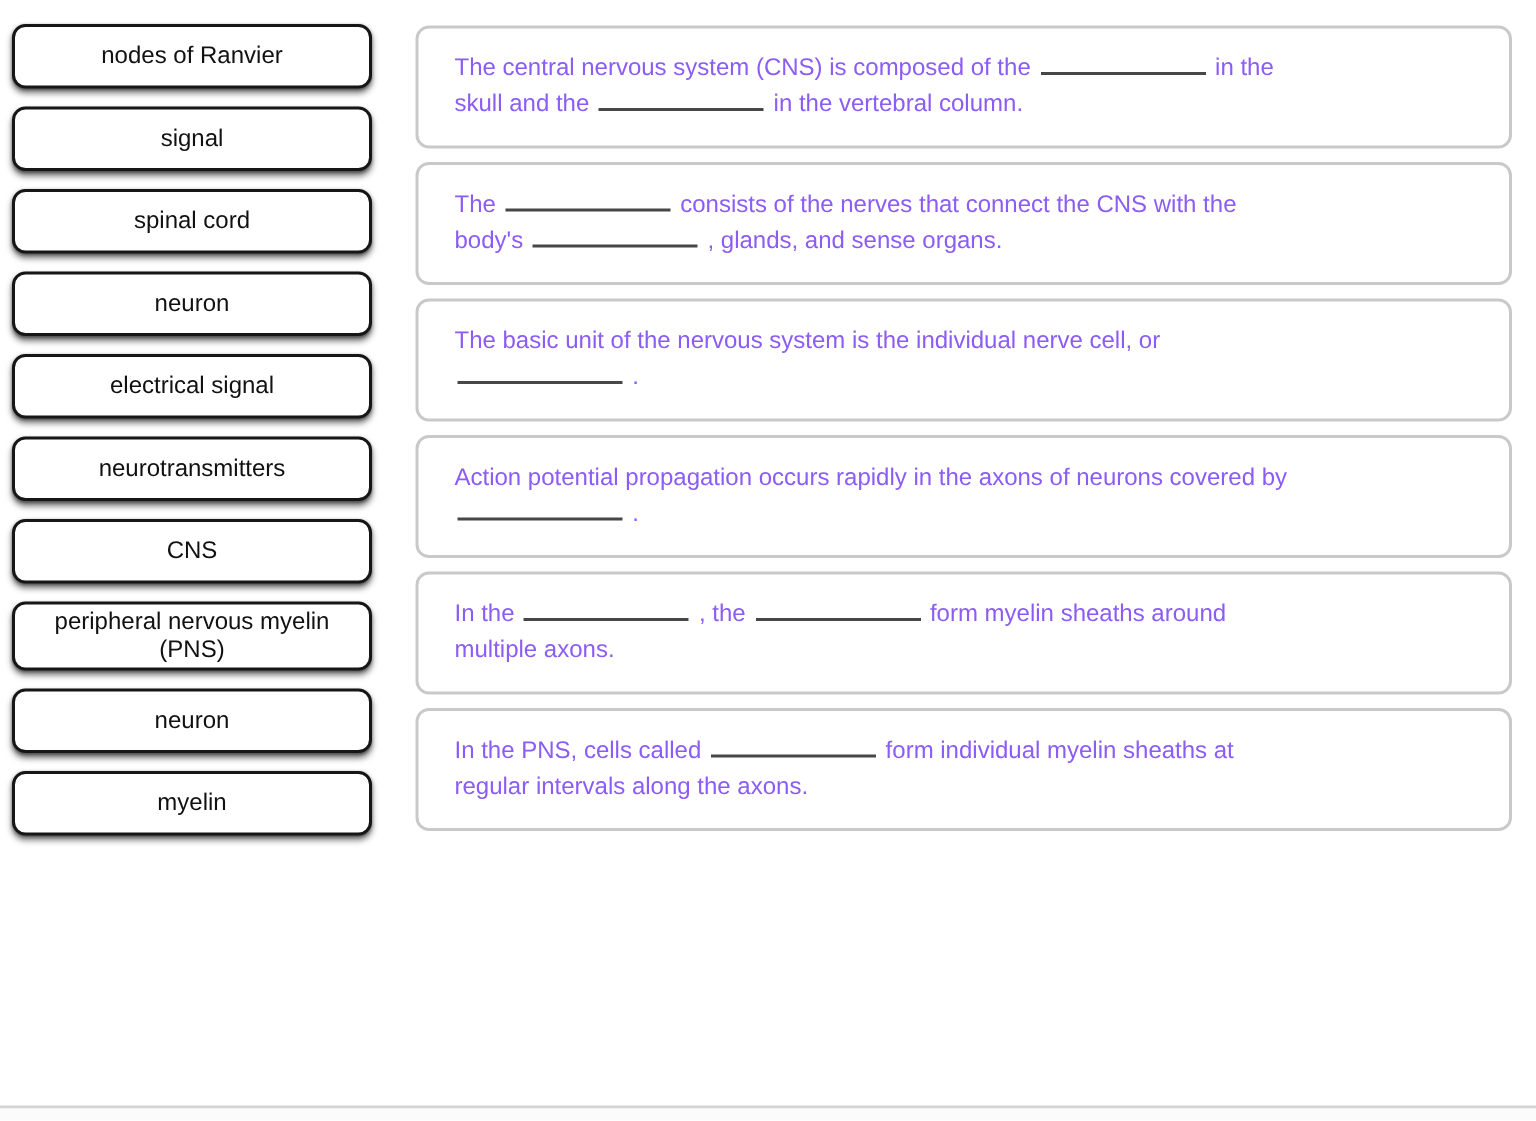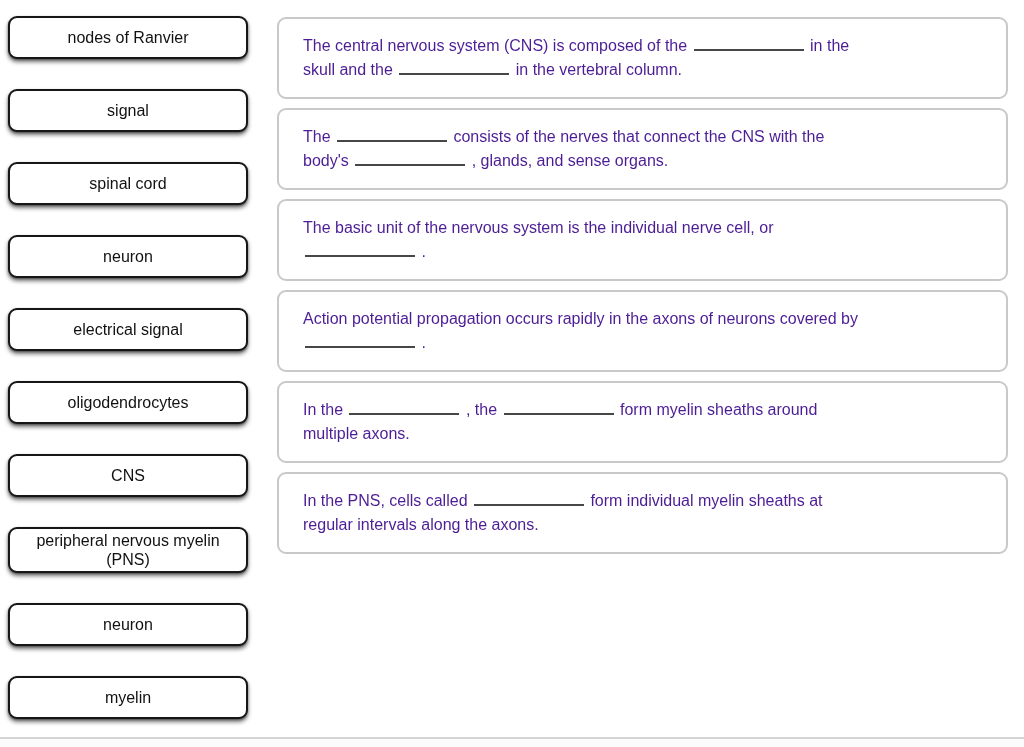--- a/index.html
+++ b/index.html
@@ -21,21 +21,21 @@
   .word-bank {
     position: absolute;
     left: 8px;
     top: 16px;
     width: 240px;
   }
   .chip {
     box-sizing: border-box;
     width: 240px;
     min-height: 43px;
-    margin-bottom: 30px;
+    margin-bottom: 12px;
     background: #ffffff;
     border: 2px solid #161616;
     border-radius: 9px;
     box-shadow: 0 3px 4px rgba(0,0,0,0.55), 0 1px 2px rgba(0,0,0,0.35);
     display: flex;
     align-items: center;
     justify-content: center;
     text-align: center;
     font-size: 16px;
     line-height: 19px;
@@ -57,21 +57,21 @@
     margin-bottom: 9px;
     background: #ffffff;
     border: 2px solid #c9c9c9;
     border-radius: 9px;
     padding: 15px 24px 0 24px;
     overflow: hidden;
   }
   .qtext {
     font-size: 16px;
     line-height: 24px;
-    color: #4c1d95;
+    color: #8b5cf6;
   }
   .blank {
     display: inline-block;
     width: 110px;
     height: 14px;
     border-bottom: 2px solid #474747;
     margin: 0 2px;
     cursor: pointer;
   }
   
@@ -106,21 +106,21 @@
       <div class="chip">
         <span>spinal cord</span>
       </div>
       <div class="chip">
         <span>neuron</span>
       </div>
       <div class="chip">
         <span>electrical signal</span>
       </div>
       <div class="chip">
-        <span>oligodendrocytes</span>
+        <span>neurotransmitters</span>
       </div>
       <div class="chip">
         <span>CNS</span>
       </div>
       <div class="chip">
         <span>peripheral nervous myelin (PNS)</span>
       </div>
       <div class="chip">
         <span>neuron</span>
       </div>

